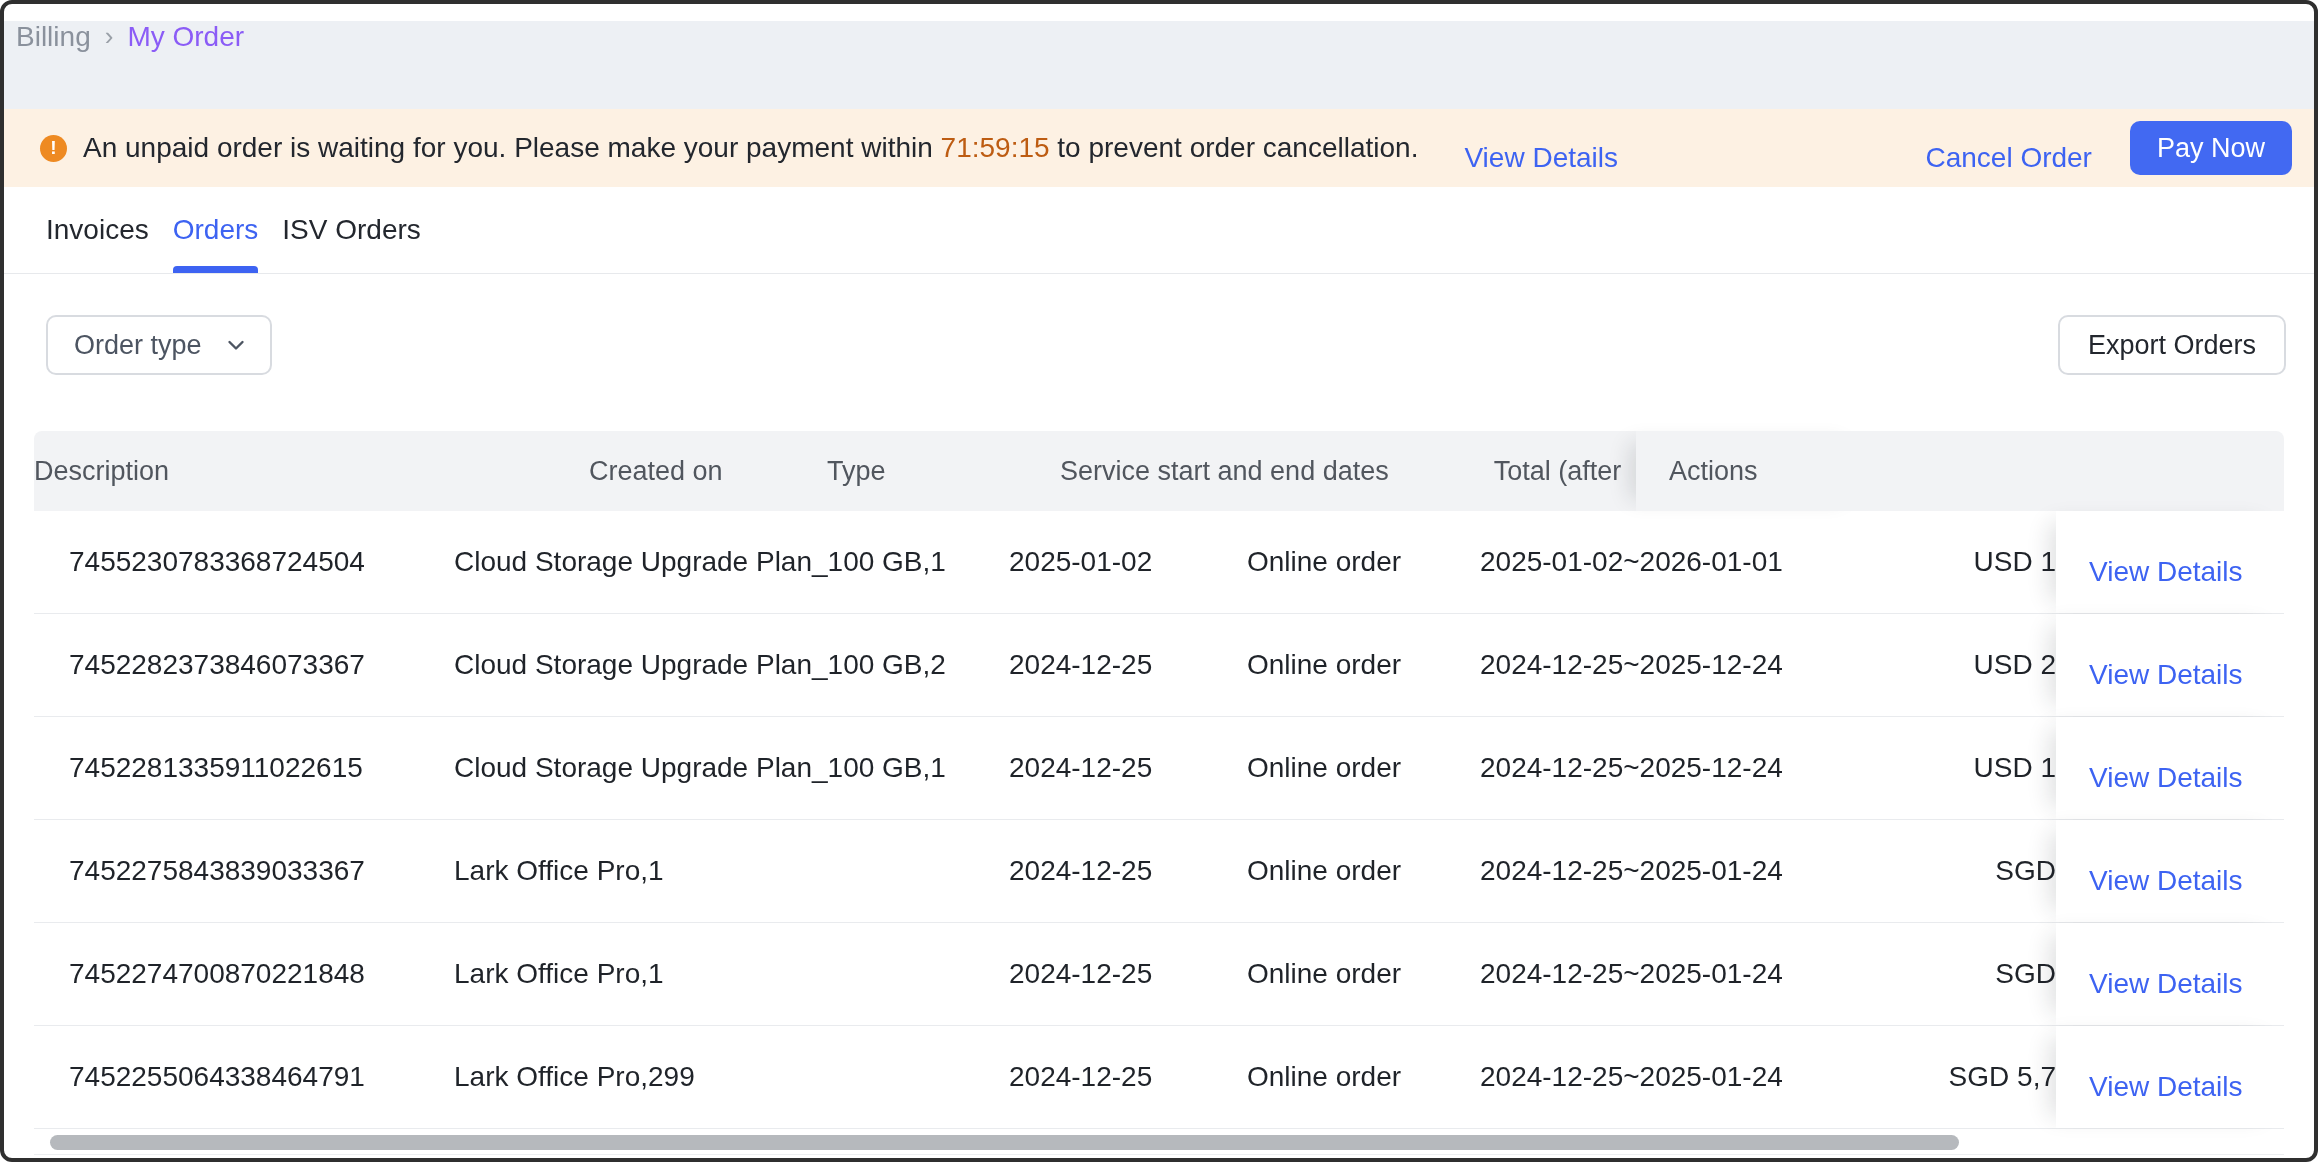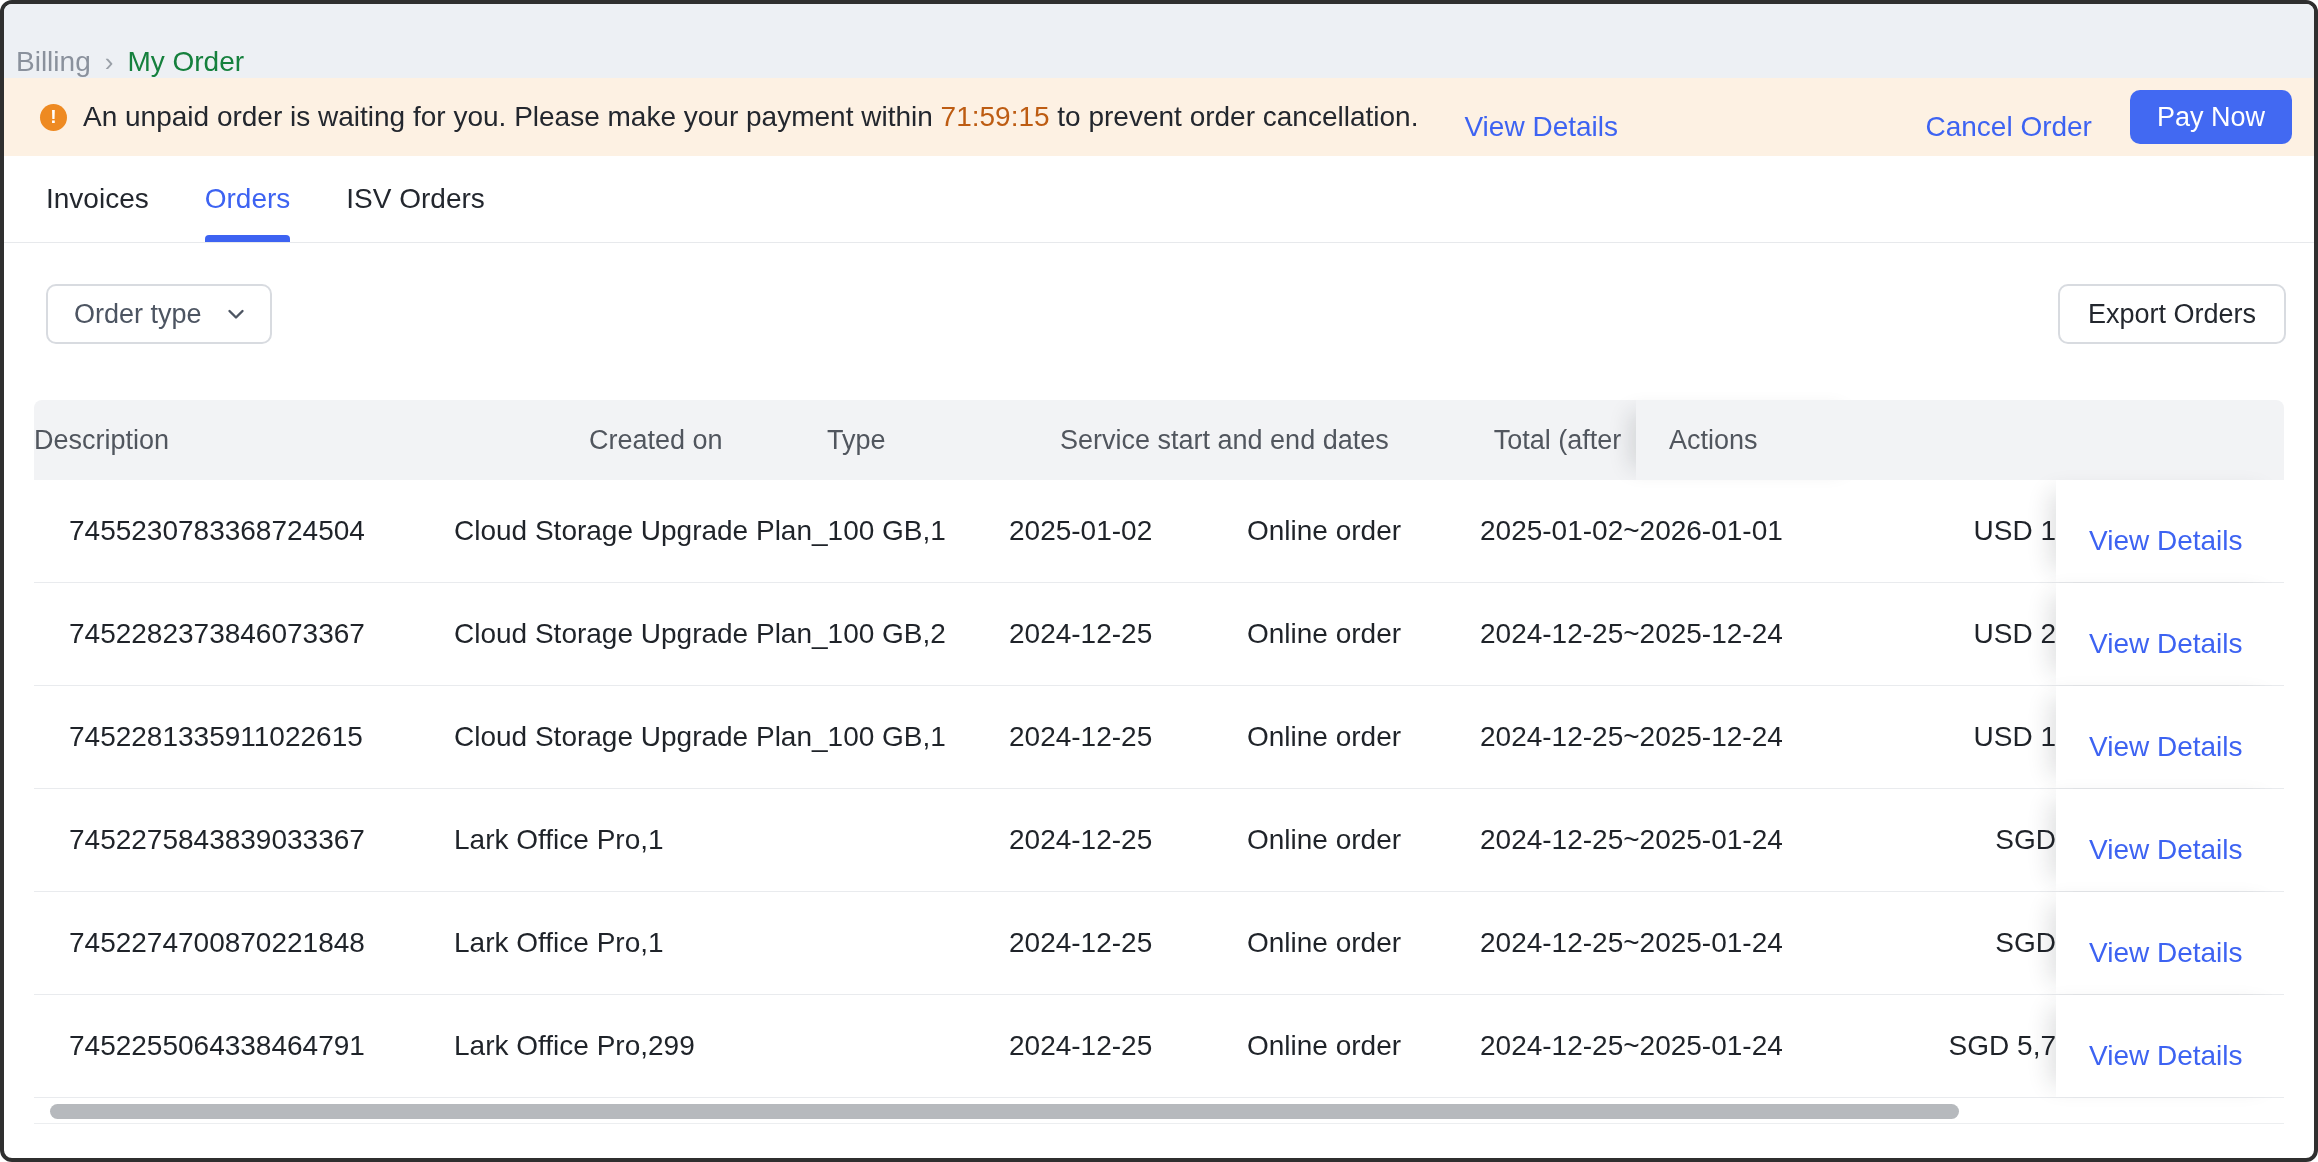--- a/index.html
+++ b/index.html
@@ -10,28 +10,29 @@
     position: relative;
     width: 2318px; height: 1162px;
     border: 4px solid #2f2f2f;
     border-radius: 12px;
     background: #ffffff;
     overflow: hidden;
   }
 
   
   .crumbbar {
-    height: 74px; background:#edf0f4;
-    display:flex; align-items:flex-end;
+    height: 88px; background:#edf0f4;
+    display:flex; align-items:flex-start;
     padding: 0 24px 0 12px;
     font-size: 28px;
+    margin-top: 17px;
   }
   .crumb-parent { color:#8a919c; cursor:pointer; }
   .crumb-sep { color:#9aa0a8; margin: 0 14px; font-size: 26px; }
-  .crumb-current { color:#15803d; font-weight: 500; }
+  .crumb-current { color:#8b5cf6; font-weight: 500; }
 
   
   .banner {
     height: 78px; background: var(--banner-bg, #fdf1e3);
     display:flex; align-items:center;
     padding: 0 22px 0 36px;
     font-size: 28px;
   }
   .warn-icon {
     flex:none; width:27px; height:27px; border-radius:50%;
@@ -50,21 +51,21 @@
     flex:none; height: 54px; padding: 0 27px;
     background: var(--accent-btn, #4269f2); color:#ffffff;
     border:none; border-radius: 10px;
     font-size: 27px; font-family: inherit; cursor:pointer;
     display:flex; align-items:center;
   }
 
   
   .tabs {
     height: 87px; display:flex; align-items:stretch;
-    padding: 0 42px; gap: 56px;
+    padding: 0 42px; gap: 24px;
     border-bottom: 1px solid #e7e9ec;
     background:#fff;
   }
   .tab {
     position:relative; display:flex; align-items:center;
     font-size: 28px; font-weight: 500; color:#23272e; cursor:pointer;
   }
   .tab.active { color: var(--accent, #3d63f2); }
   .tab-underline {
     display:none; position:absolute; left:0; right:0; bottom:0;

